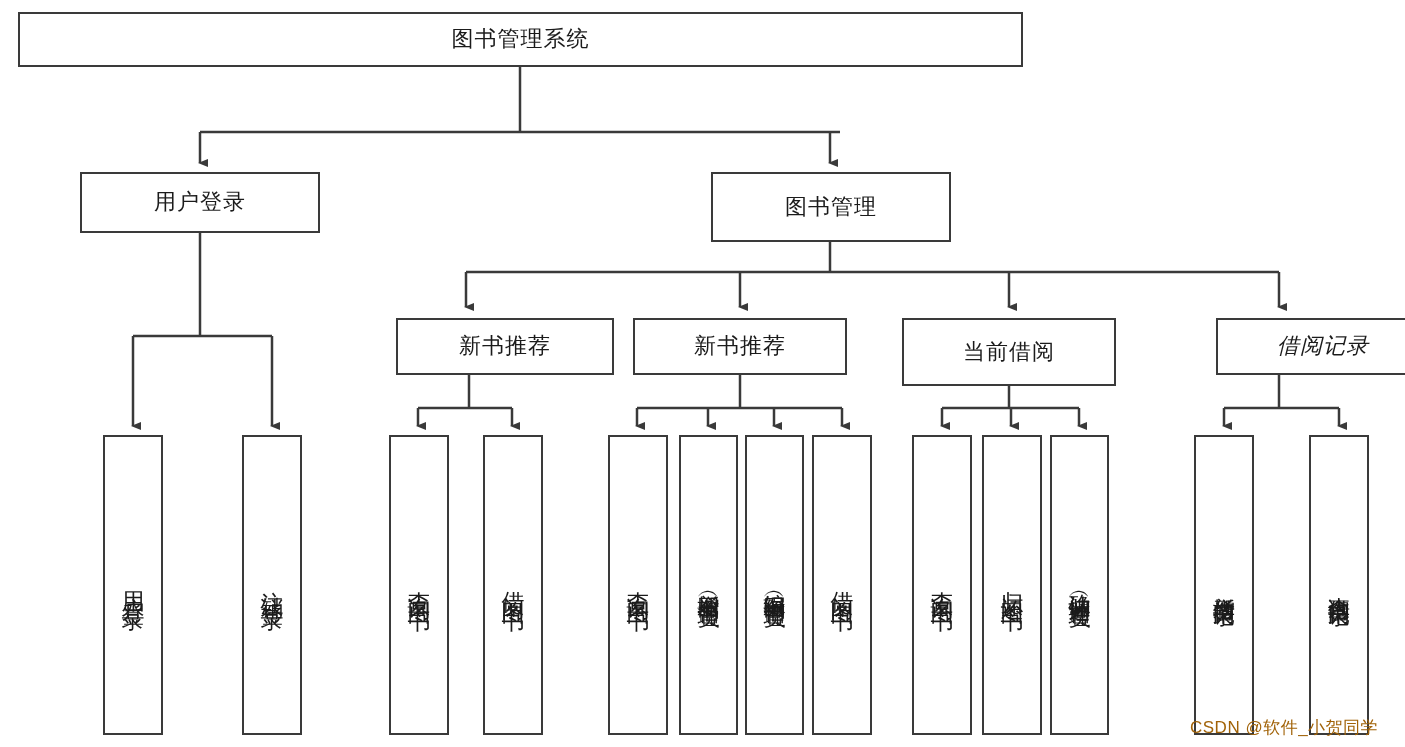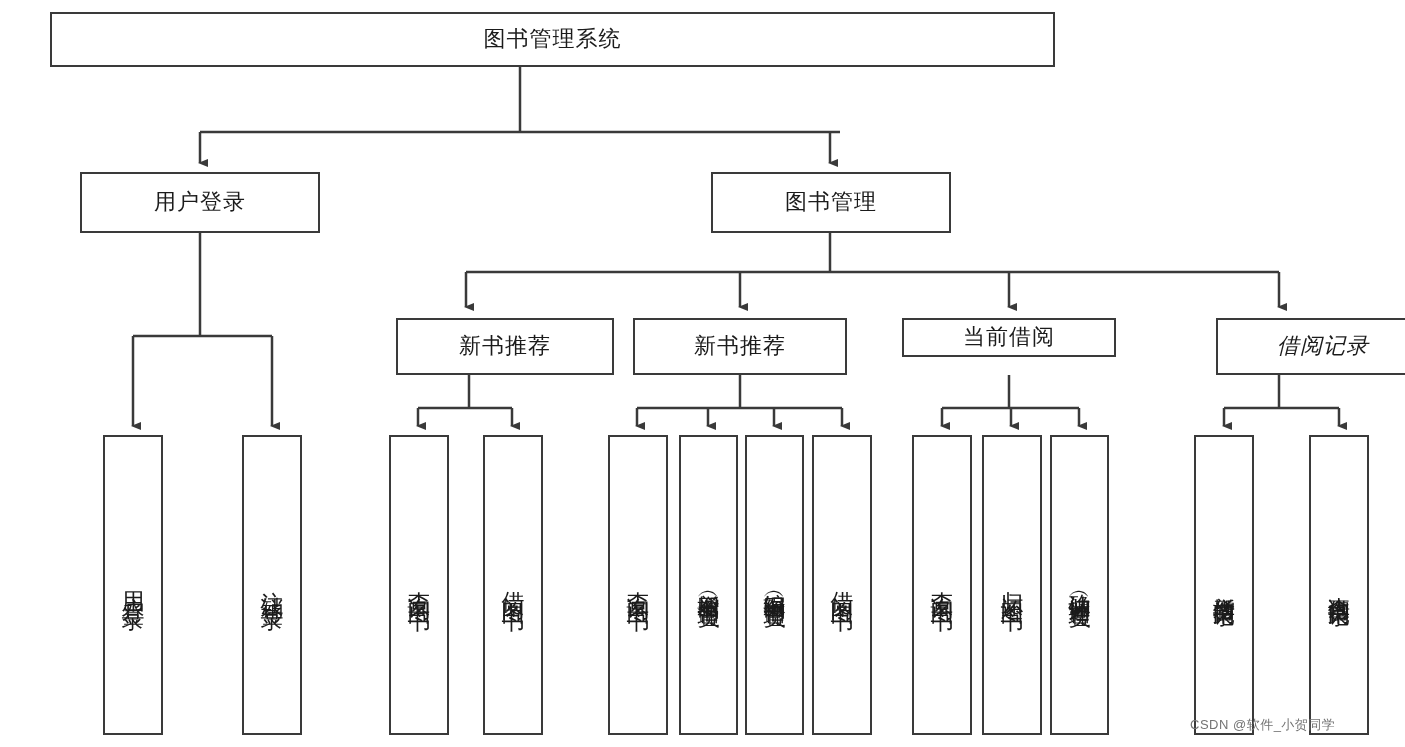--- a/index.html
+++ b/index.html
@@ -64,22 +64,22 @@
     color: #1b1b1b;
   }
   .vtext.tight {
     letter-spacing: 2px;
     font-size: 22px;
   }
   .watermark {
     position: absolute;
     left: 1190px;
     top: 716px;
-    font-size: 13px;
-    color: #737373;
+    font-size: 17px;
+    color: #a16207;
     white-space: nowrap;
     letter-spacing: 0.5px;
   }
 </style>
 </head>
 <body>
 
 <div id="canvas">
 
   <svg id="connectors" viewBox="0 0 1405 747" xmlns="http://www.w3.org/2000/svg">
@@ -125,38 +125,38 @@
       <path d="M1011,408 L1011,426" marker-end="url(#arrow)"></path>
       <path d="M1079,408 L1079,426" marker-end="url(#arrow)"></path>
 
       <path d="M1279,375 L1279,408"></path>
       <path d="M1224,408 L1339,408"></path>
       <path d="M1224,408 L1224,426" marker-end="url(#arrow)"></path>
       <path d="M1339,408 L1339,426" marker-end="url(#arrow)"></path>
     </g>
   </svg>
 
-  <div class="node horiz root" style="left:18px; top:12px; width:1005px; height:55px;margin-left:32px;">
+  <div class="node horiz root" style="left:18px; top:12px; width:1005px; height:55px;">
     <span>图书管理系统</span>
   </div>
 
   <div class="node horiz" style="left:80px; top:172px; width:240px; height:61px;">
     <span>用户登录</span>
   </div>
-  <div class="node horiz" style="left:711px; top:172px; width:240px; height:61px;">
+  <div class="node horiz" style="left:711px; top:172px; width:240px; height:70px;">
     <span>图书管理</span>
   </div>
 
   <div class="node horiz" style="left:360px; top:318px; width:218px; height:57px;margin-left:36px;">
     <span>新书推荐</span>
   </div>
   <div class="node horiz" style="left:633px; top:318px; width:214px; height:57px;">
     <span>新书推荐</span>
   </div>
-  <div class="node horiz" style="left:902px; top:318px; width:214px; height:39px;">
+  <div class="node horiz" style="left:902px; top:318px; width:214px; height:68px;">
     <span>当前借阅</span>
   </div>
   <div class="node horiz" style="left:1216px; top:318px; width:214px; height:57px;font-style:italic;">
     <span>借阅记录</span>
   </div>
 
   <div class="leaf" style="left:103px; top:435px; width:60px; height:300px;">
     <span class="vtext">用户登录</span>
   </div>
   <div class="leaf" style="left:242px; top:435px; width:60px; height:300px;">

